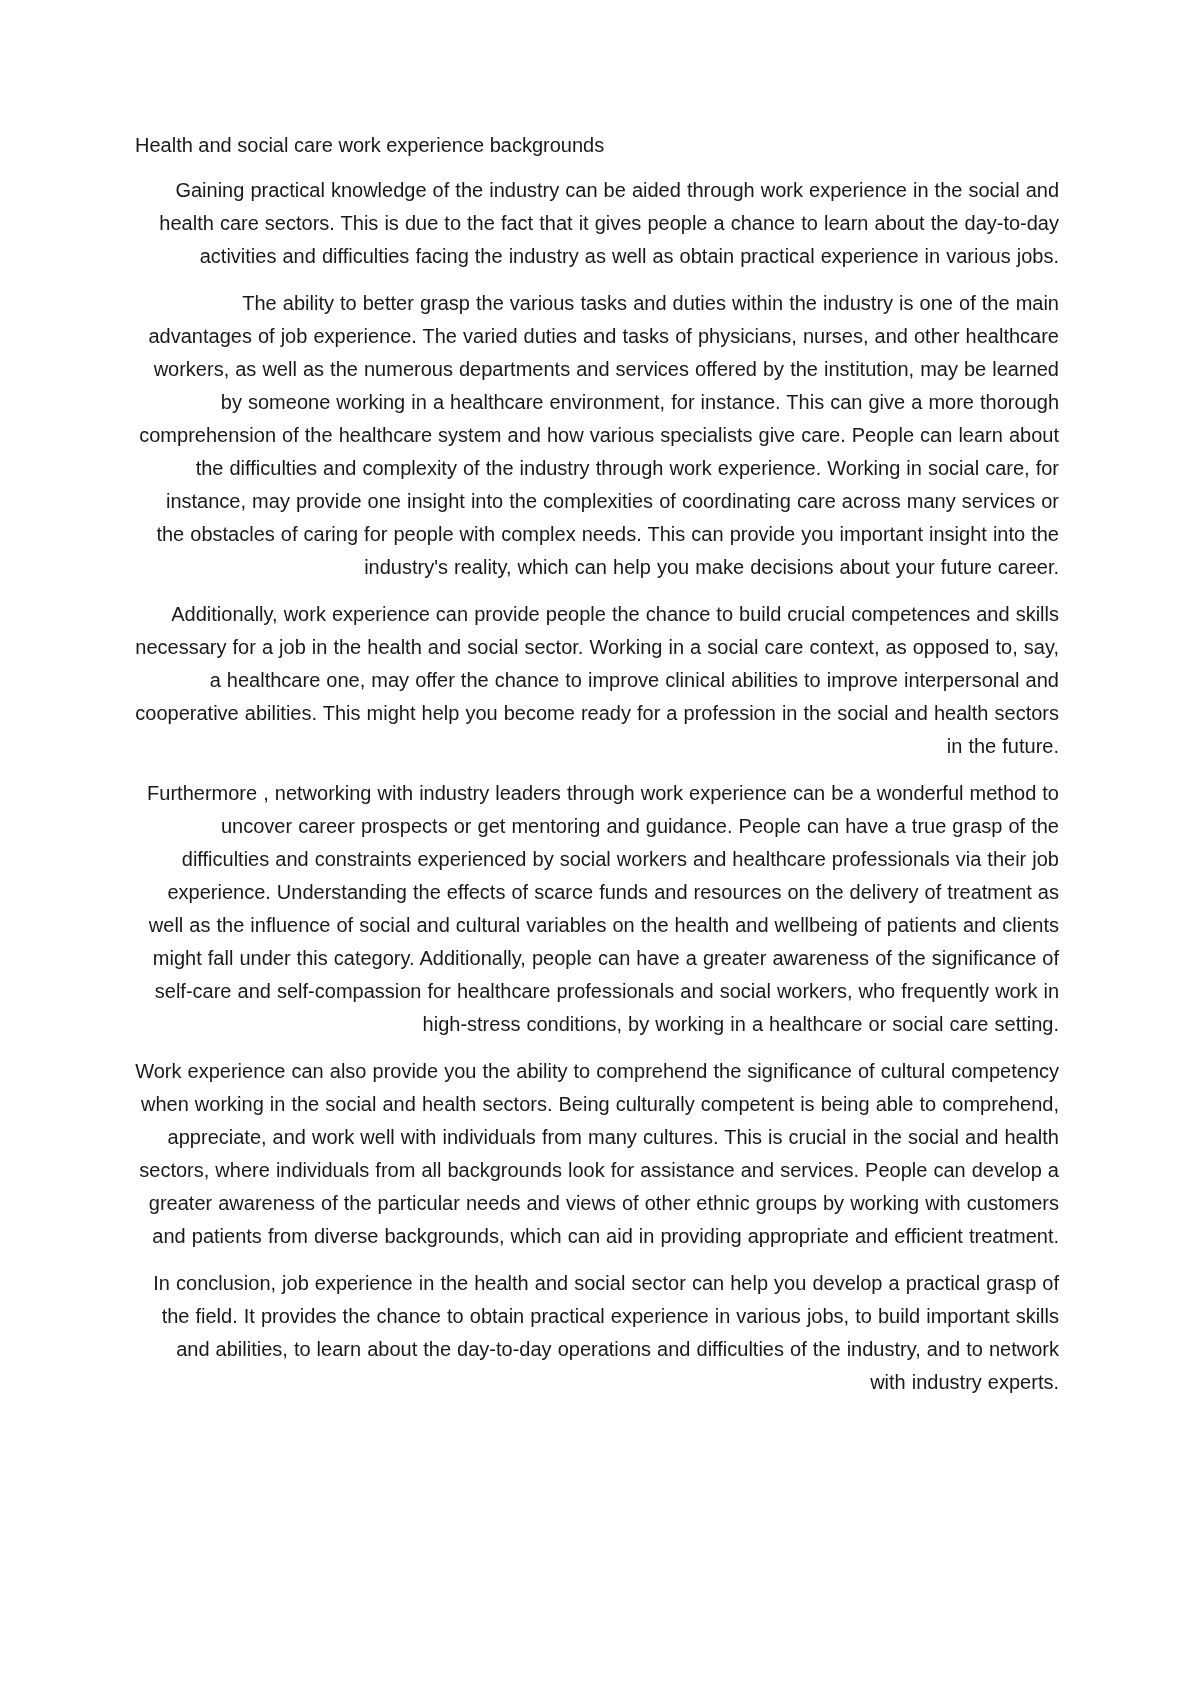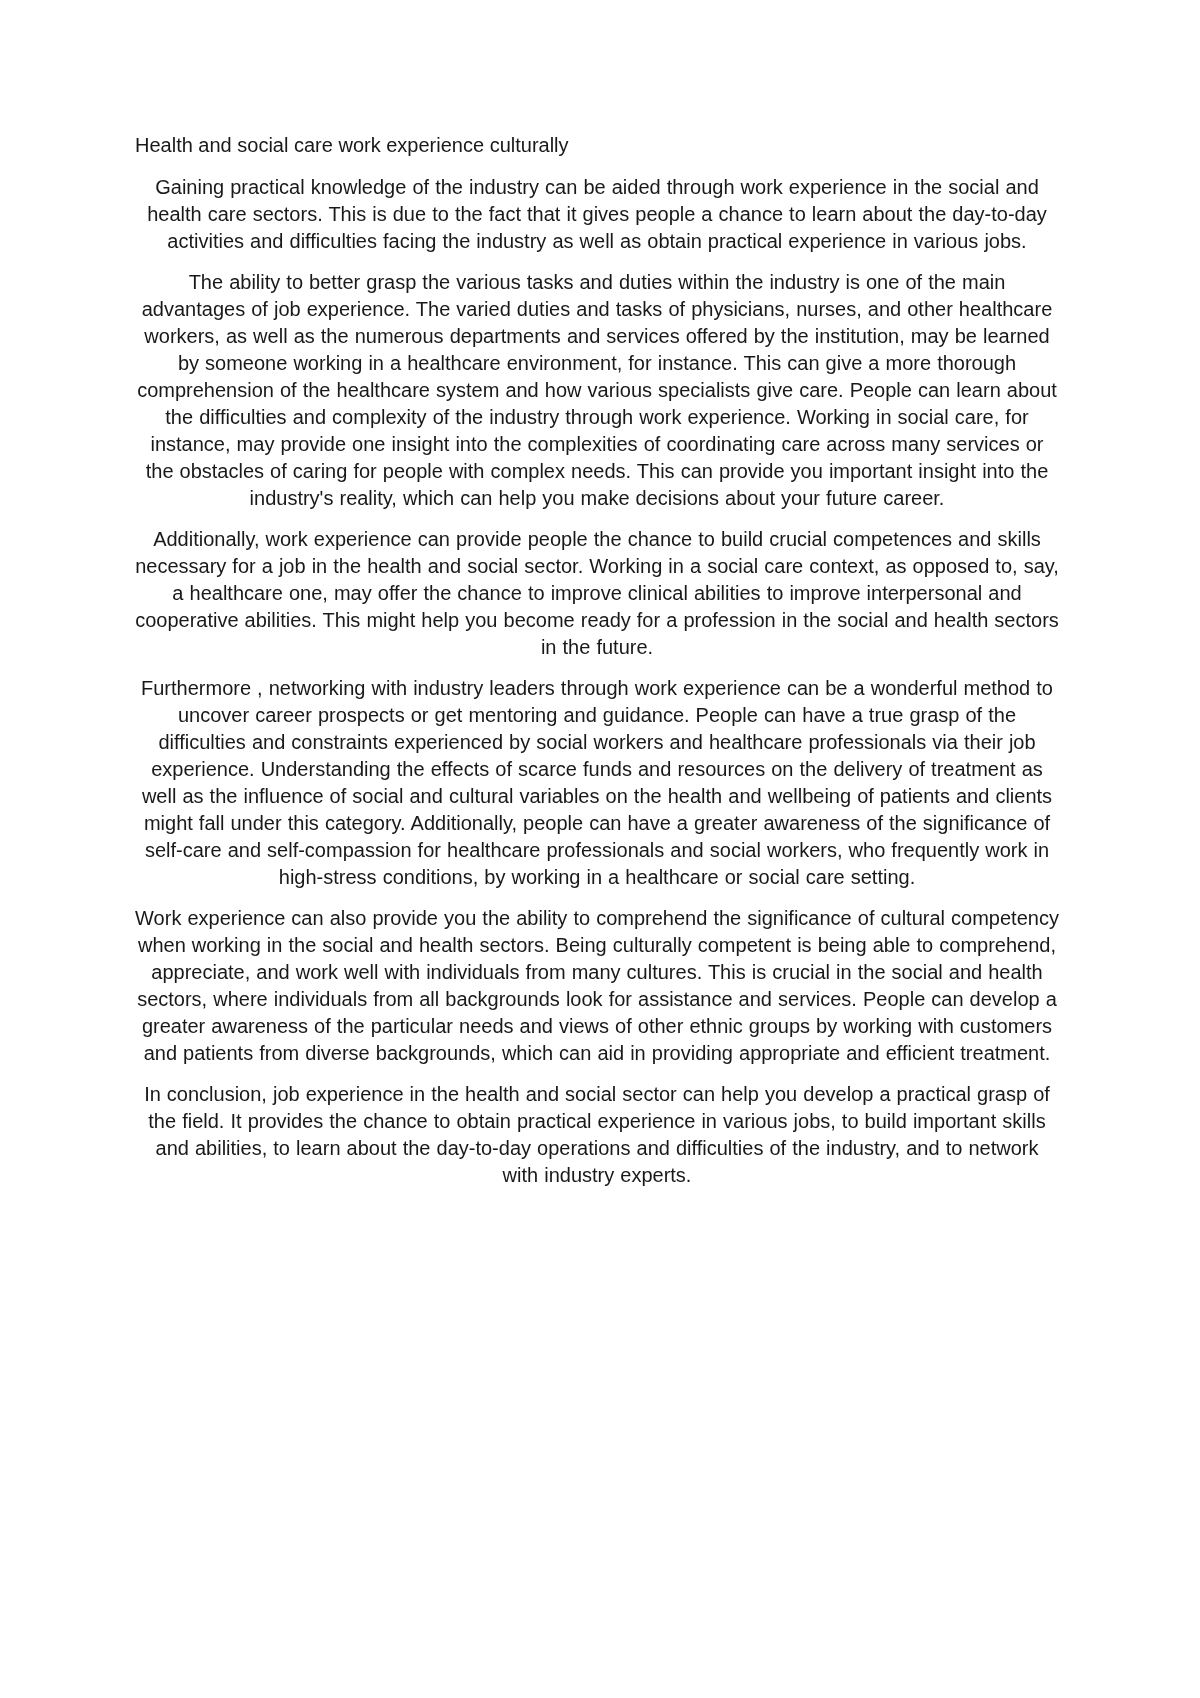--- a/index.html
+++ b/index.html
@@ -29,32 +29,32 @@
     font-weight: 400;
     margin: 0 0 15px 0;
   }
   .section-label {
     font-size: 20px;
     line-height: 27px;
     margin: 0 0 15px 0;
   }
   .para {
     font-size: 20px;
-    line-height: 27px;
+    line-height: 33px;
     margin: 0 9px 14px 0;
-    text-align: center;
+    text-align: right;
     word-spacing: 0.5px;
   }
 </style>
 </head>
 <body>
 
 <div class="page">
   <div class="content">
-    <p class="doc-title">Health and social care work experience culturally</p>
+    <p class="doc-title">Health and social care work experience backgrounds</p>
     <p class="para">Gaining practical knowledge of the industry can be aided through work experience in the social and health care sectors. This is due to the fact that it gives people a chance to learn about the day-to-day activities and difficulties facing the industry as well as obtain practical experience in various jobs.</p>
     <p class="para">The ability to better grasp the various tasks and duties within the industry is one of the main advantages of job experience. The varied duties and tasks of physicians, nurses, and other healthcare workers, as well as the numerous departments and services offered by the institution, may be learned by someone working in a healthcare environment, for instance. This can give a more thorough comprehension of the healthcare system and how various specialists give care. People can learn about the difficulties and complexity of the industry through work experience. Working in social care, for instance, may provide one insight into the complexities of coordinating care across many services or the obstacles of caring for people with complex needs. This can provide you important insight into the industry's reality, which can help you make decisions about your future career.</p>
     <p class="para">Additionally, work experience can provide people the chance to build crucial competences and skills necessary for a job in the health and social sector. Working in a social care context, as opposed to, say, a healthcare one, may offer the chance to improve clinical abilities  to improve interpersonal and cooperative abilities. This might help you become ready for a profession in the social and health sectors in the future.</p>
     <p class="para">Furthermore , networking with industry leaders through work experience can be a wonderful method to uncover career prospects or get mentoring and guidance. People can have a true grasp of the difficulties and constraints experienced by social workers and healthcare professionals via their job experience. Understanding the effects of scarce funds and resources on the delivery of treatment as well as the influence of social and cultural variables on the health and wellbeing of patients and clients might fall under this category. Additionally, people can have a greater awareness of the significance of self-care and self-compassion for healthcare professionals and social workers, who frequently work in high-stress conditions, by working in a healthcare or social care setting.</p>
     <p class="para">Work experience can also provide you the ability to comprehend the significance of cultural competency when working in the social and health sectors. Being culturally competent is being able to comprehend, appreciate, and work well with individuals from many cultures. This is crucial in the social and health sectors, where individuals from all backgrounds look for assistance and services. People can develop a greater awareness of the particular needs and views of other ethnic groups by working with customers and patients from diverse backgrounds, which can aid in providing appropriate and efficient treatment.</p>
     <p class="para">In conclusion, job experience in the health and social sector can help you develop a practical grasp of the field. It provides the chance to obtain practical experience in various jobs, to build important skills and abilities, to learn about the day-to-day operations and difficulties of the industry, and to network with industry experts.</p>
   </div>
 </div>
 
 </body></html>

